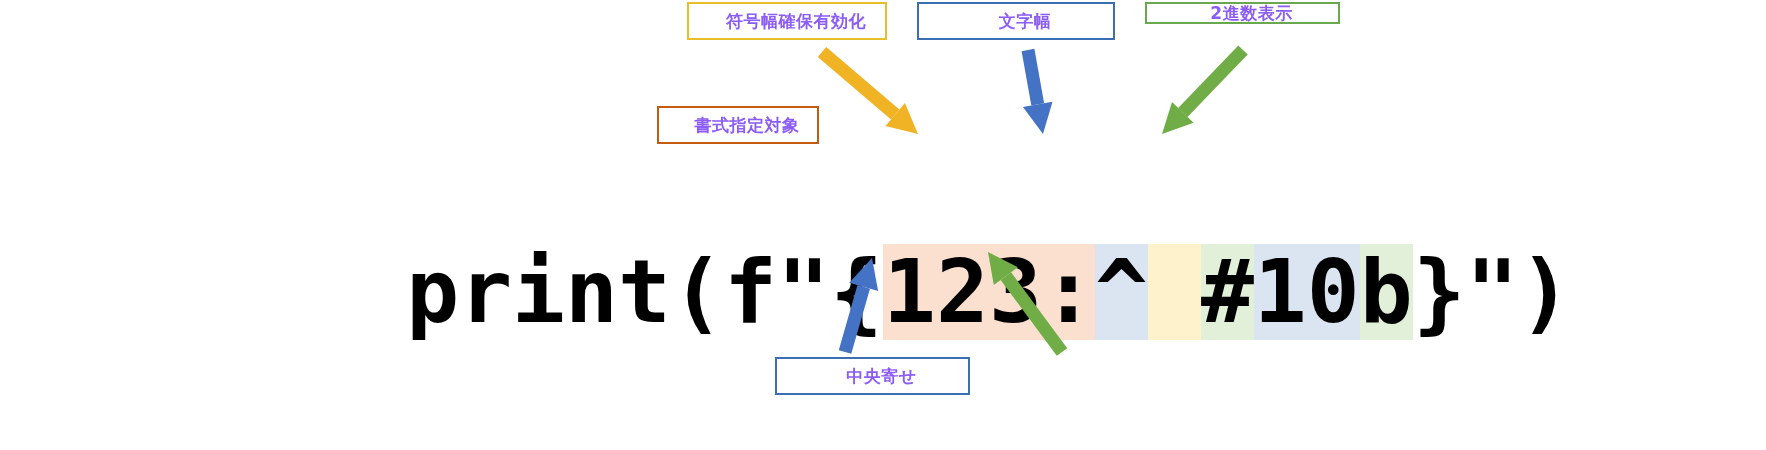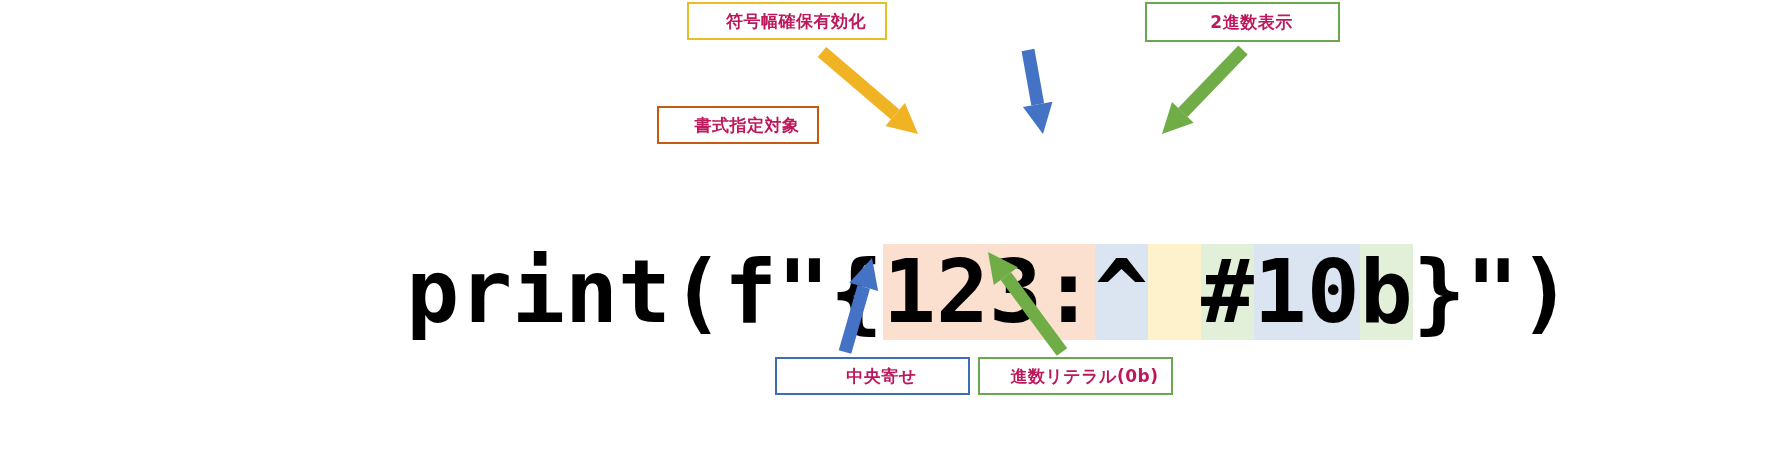--- a/index.html
+++ b/index.html
@@ -13,21 +13,21 @@
 
   
   .label-box{
     position:absolute;
     box-sizing:border-box;
     background:#ffffff;
     border:2px solid #000;
     display:flex;align-items:center;justify-content:center;
     font-family:"DejaVu Sans","Liberation Sans",sans-serif;
     font-weight:700;
-    color:#be185d;
+    color:#8b5cf6;
     white-space:nowrap;
     letter-spacing:.5px;
     padding-left:18px;
   }
   .lb-orange{border-color:#C55A11;align-items:center;}
   .lb-gold  {border-color:#E8BE28;}
   .lb-blue  {border-color:#3C6EB4;}
   .lb-green {border-color:#6AA84F;}
 
   
@@ -68,28 +68,28 @@
     <span>print(f"{</span><span class="hl" style="background: rgb(251, 224, 208);">123:</span><span class="hl" style="background: rgb(219, 229, 241);">^</span><span class="hl" style="background: rgb(253, 242, 204);"> </span><span class="hl" style="background: rgb(226, 239, 217);">#</span><span class="hl" style="background: rgb(219, 229, 241);">10</span><span class="hl" style="background: rgb(226, 239, 217);">b</span><span>}")</span>
   </div>
 
 
   <div class="label-box lb-orange" style="left: 657px; top: 106px; width: 162px; height: 38px; border-color: rgb(197, 90, 17); font-size: 17px;">
       <span>書式指定対象</span>
     </div>
   <div class="label-box lb-gold" style="left: 687px; top: 2px; width: 200px; height: 38px; border-color: rgb(232, 190, 40); font-size: 17px;">
       <span>符号幅確保有効化</span>
     </div>
-  <div class="label-box lb-green" style="left: 1145px; top: 2px; width: 195px; height: 40px; border-color: rgb(106, 168, 79); font-size: 17px;">
+  <div class="label-box lb-blue" style="left: 917px; top: 2px; width: 198px; height: 38px; border-color: rgb(60, 110, 180); font-size: 17px;">
+      <span>文字幅</span>
+    </div>
+  <div class="label-box lb-green" style="left: 1145px; top: 2px; width: 195px; height: 22px; border-color: rgb(106, 168, 79); font-size: 17px;">
       <span>2進数表示</span>
     </div>
   <div class="label-box lb-blue" style="left: 737px; top: 357px; width: 195px; height: 38px; border-color: rgb(60, 110, 180); font-size: 17px; margin-left: 38px;">
       <span>中央寄せ</span>
-    </div>
-  <div class="label-box lb-green" style="left: 978px; top: 357px; width: 195px; height: 38px; border-color: rgb(106, 168, 79); font-size: 17px;">
-      <span>進数リテラル(0b)</span>
     </div>
 
   <svg id="arrows" viewBox="0 0 1766 450">
       <g>
         <polygon points="817.7783419741971,56.94242890825699 890.9671316283956,119.45785340455154 899.4104476800013,109.57299558803754 826.2216580258029,47.05757109174301" fill="#F0B323"></polygon>
         <polygon points="918,134 885.4465019023457,125.92102966919529 904.9310774060511,103.1098193233938" fill="#F0B323"></polygon>
       </g>
       <g>
         <polygon points="1021.6012207591949,51.14263915014377 1031.327501604685,105.60981188488933 1044.1250600862954,103.32453358460177 1034.3987792408052,48.85736084985623" fill="#4472C4"></polygon>
         <polygon points="1043,134 1022.9598672128631,107.10403231200041 1052.4926944781175,101.83031315749068" fill="#4472C4"></polygon>

